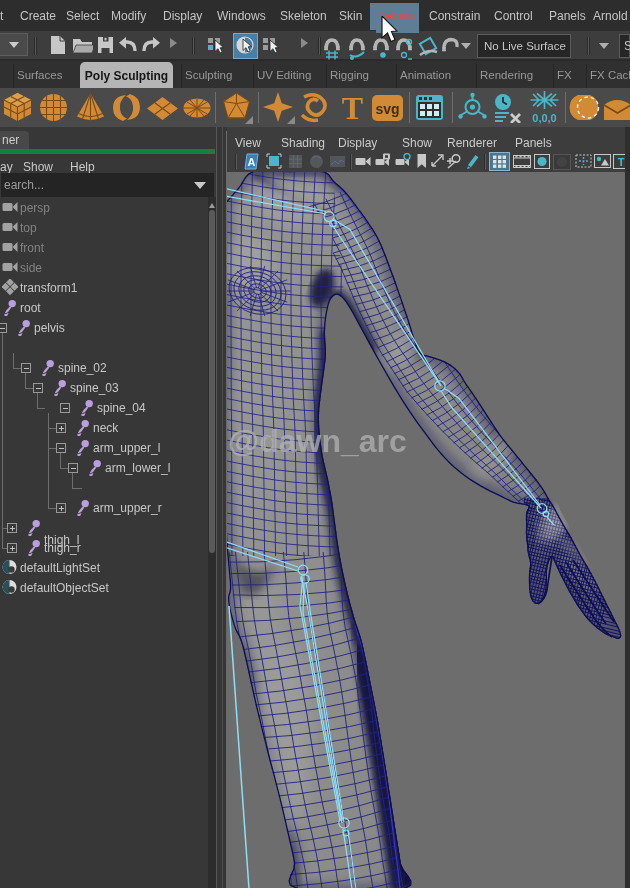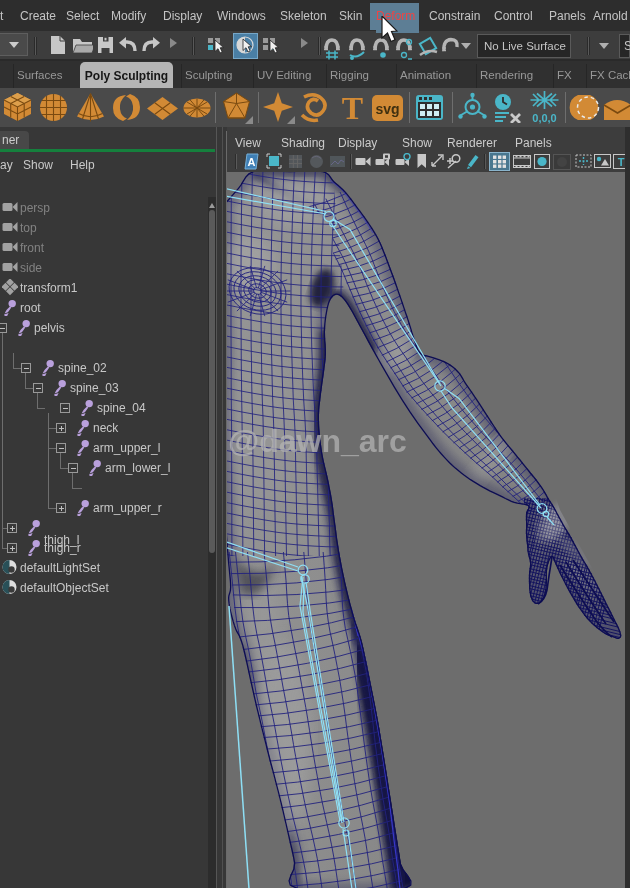--- a/index.html
+++ b/index.html
@@ -6,21 +6,21 @@
 .menubar{position:absolute;left:0;top:0;width:630px;height:31px;background:#2d2d2d;color:#c4c4c4;font-size:12px}
 .menubar span{position:absolute;top:9px;white-space:nowrap}
 .mhl{position:absolute;left:370px;top:3px;width:49px;height:27px;background:#5d7e95}
 .toolbar{position:absolute;left:0;top:31px;width:630px;height:30px;background:#3d3d3d;border-bottom:2px solid #2a2a2a}
 .tabrow{position:absolute;left:0;top:61px;width:630px;height:27px;background:#303030;color:#989898;font-size:11.5px}
 .tabrow span{position:absolute;top:8px;white-space:nowrap}
 .acttab{position:absolute;left:80px;top:1px;width:93px;height:26px;background:#b5b5b5;border-radius:5px 5px 0 0;color:#161616;font-weight:bold;font-size:12px;text-align:center;padding-top:7px}
 .shelf{position:absolute;left:0;top:88px;width:630px;height:39px;background:#4a4a4a}
 .lpanel{position:absolute;left:0;top:127px;width:216px;height:761px;background:#373737}
 .ltab{position:absolute;left:0;top:4px;width:29px;height:18px;background:#484848;border-radius:0 4px 0 0;color:#ccc;font-size:12px;padding:2px 0 0 2px}
-.lmenu{position:absolute;left:0;top:22px;width:215px;height:24px;border-top:3px solid #15803d;color:#c9c9c9;font-size:12px}
+.lmenu{position:absolute;left:0;top:22px;width:215px;height:24px;border-top:5px solid #15803d;color:#c9c9c9;font-size:12px}
 .lmenu span{position:absolute;top:6px}
 .search{position:absolute;left:1px;top:46px;width:213px;height:24px;background:#242424;color:#9a9a9a;font-size:12px;padding:5px 0 0 3px}
 .search i{position:absolute;right:8px;top:9px;border:6px solid transparent;border-top:7px solid #c9c9c9}
 .tree{position:absolute;left:0;top:70px;width:208px;height:691px;color:#c8c8c8;font-size:12px}
 .trow{position:absolute;height:20px;white-space:nowrap}
 .dim{color:#828282}
 .sb{position:absolute;left:208px;top:70px;width:8px;height:691px;background:#2c2c2c}
 .sbthumb{position:absolute;left:1px;top:13px;width:6px;height:343px;background:#5a5a5a;border-radius:3px}
 .sbup{position:absolute;left:1px;top:3px;width:0;height:0;border:3px solid transparent;border-bottom:5px solid #9a9a9a}
 .vport{position:absolute;left:227px;top:127px;width:398px;height:761px;background:#3d3d3d}
@@ -249,20 +249,21 @@
         <path d="M1,11 L14.5,19 L28,11" fill="none" stroke="#7a4a10" stroke-width="1.6"></path>
       </svg></span>
   </div>
 <div class="lpanel">
   <div class="ltab">ner</div>
   <div class="lmenu">
       <span style="left:0">ay</span>
       <span style="left:23px">Show</span>
       <span style="left:70px">Help</span>
     </div>
+  <div class="search">earch...<i></i></div>
   <div class="tree">
       <i class="abs" style="left:2px;top:136px;width:1px;height:215px;background:#6e6e6e"></i>
       <i class="abs" style="left:2px;top:331px;width:6px;height:1px;background:#6e6e6e"></i>
       <i class="abs" style="left:2px;top:351px;width:6px;height:1px;background:#6e6e6e"></i>
       <i class="abs" style="left:13px;top:156px;width:1px;height:15px;background:#6e6e6e"></i>
       <i class="abs" style="left:13px;top:171px;width:9px;height:1px;background:#6e6e6e"></i>
       <i class="abs" style="left:25px;top:176px;width:1px;height:15px;background:#6e6e6e"></i>
       <i class="abs" style="left:25px;top:191px;width:9px;height:1px;background:#6e6e6e"></i>
       <i class="abs" style="left:37px;top:196px;width:1px;height:15px;background:#6e6e6e"></i>
       <i class="abs" style="left:37px;top:211px;width:8px;height:1px;background:#6e6e6e"></i>

